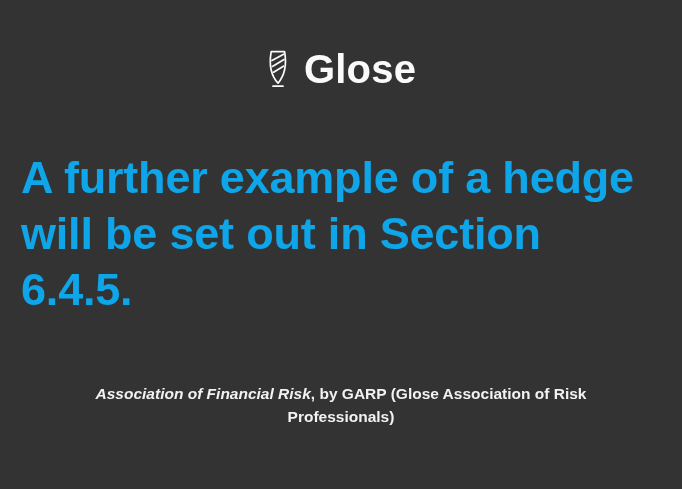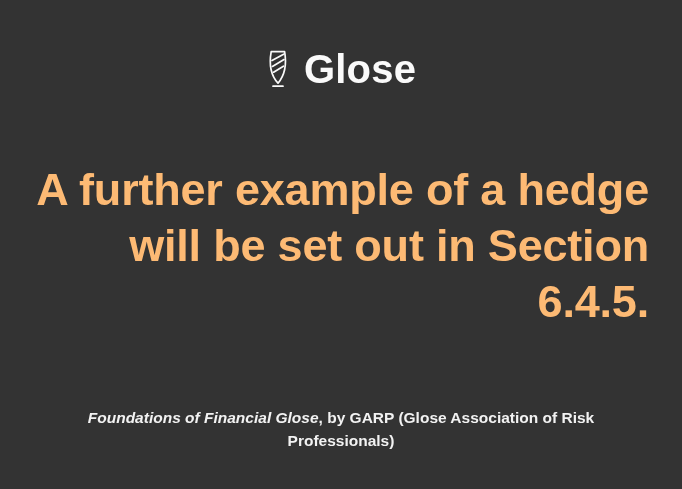--- a/index.html
+++ b/index.html
@@ -52,25 +52,25 @@
   .quote-wrap {
     width: 640px;
     margin-top: 56px;
     display: flex;
     align-items: center;
     justify-content: center;
   }
   .quote {
     font-size: 45px;
     font-weight: bold;
-    color: #fdba74;
-    text-align: right;
+    color: #0ea5e9;
+    text-align: left;
     line-height: 1.24;
     letter-spacing: -0.2px;
-    margin: 12px;
+    margin: 0;
   }
 
   
   .attribution-wrap {
     width: 566px;
     margin-top: 66px;
   }
   .attribution {
     font-size: 15.5px;
     font-weight: bold;
@@ -101,16 +101,16 @@
       </svg>
     </span>
     <span class="brand-name">Glose</span>
   </div>
 
   <div class="quote-wrap">
     <p class="quote">A further example of a hedge will be set out in Section 6.4.5.</p>
   </div>
 
   <div class="attribution-wrap">
-    <p class="attribution"><span class="title">Foundations of Financial Glose</span><span>, by GARP (Glose Association of Risk Professionals)</span></p>
+    <p class="attribution"><span class="title">Association of Financial Risk</span><span>, by GARP (Glose Association of Risk Professionals)</span></p>
   </div>
 
 </div>
 
 </body></html>

